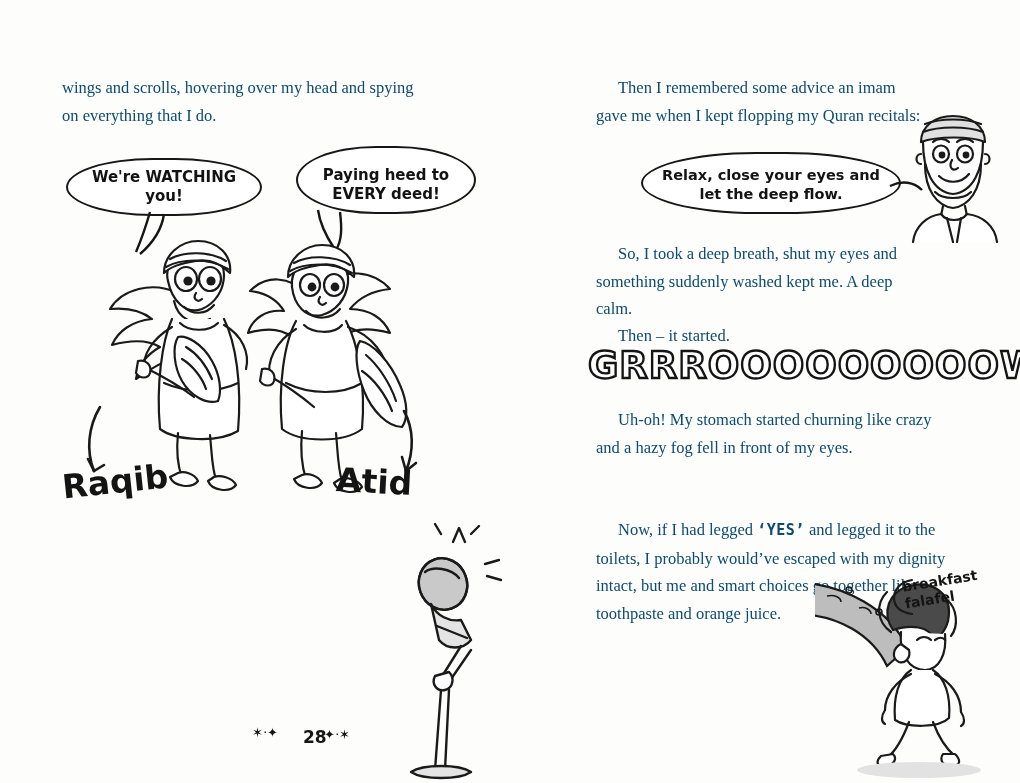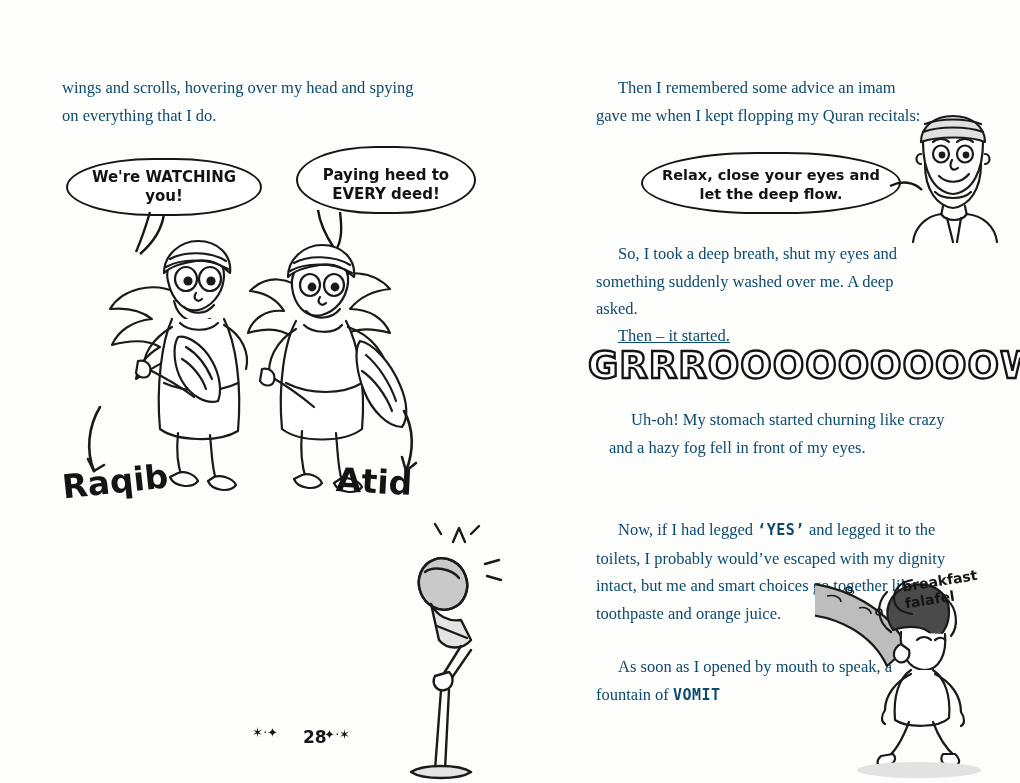--- a/index.html
+++ b/index.html
@@ -43,23 +43,23 @@
     letter-spacing: 0.5px;
   }
 
   
   #left-para-1 { position: absolute; left: 0; top: 74px; width: 370px; }
   #left-para-2 { position: absolute; left: 0; top: 578px; width: 330px; }
 
   
   #right-para-1 { position: absolute; left: 14px; top: 74px; width: 330px; }
   #right-para-2 { position: absolute; left: 14px; top: 240px; width: 330px; }
-  #right-para-3 { position: absolute; left: 14px; top: 322px; width: 330px; text-decoration: underline; }
+  #right-para-3 { position: absolute; left: 14px; top: 322px; width: 330px; }
   #right-grrr   { position: absolute; left: 6px;  top: 344px; width: 400px; }
-  #right-para-4 { position: absolute; left: 14px; top: 406px; width: 340px; margin-left: 13px; }
+  #right-para-4 { position: absolute; left: 14px; top: 406px; width: 340px; }
   #right-para-5 { position: absolute; left: 14px; top: 461px; width: 340px; }
   #right-para-6 { position: absolute; left: 14px; top: 516px; width: 370px; }
   #right-para-7 { position: absolute; left: 14px; top: 653px; width: 350px; }
 
   
   .grrr {
     font-family: "DejaVu Sans", sans-serif;
     font-weight: bold;
     font-size: 37px;
     letter-spacing: 1px;
@@ -297,38 +297,35 @@
       <path d="M74,170 L70,250"></path>
 
       <path d="M36,252 C48,244 84,244 96,252 C84,260 48,260 36,252 Z" fill="#e4e4e4"></path>
     </g>
   </svg>
 
   <div class="col col-right">
 
     <p class="body indent" id="right-para-1">Then I remembered some advice an imam gave me when I kept flopping my Quran recitals:</p>
 
-    <p class="body indent" id="right-para-2">So, I took a deep breath, shut my eyes and something suddenly washed over me. A deep asked.</p>
+    <p class="body indent" id="right-para-2">So, I took a deep breath, shut my eyes and something suddenly washed kept me. A deep calm.</p>
 
     <p class="body indent" id="right-para-3">Then – it started.</p>
 
     <div id="right-grrr">
       <span class="grrr">GRRROOOOOOOOOWL!</span>
     </div>
 
     <p class="body indent" id="right-para-4">Uh-oh! My stomach started churning like crazy and a hazy fog fell in front of my eyes.</p>
 
 
     <p class="body indent" id="right-para-6">
       <span>Now, if I had legged </span><span class="caps-hand">‘YES’</span><span> and legged it to the toilets, I probably would’ve escaped with my dignity intact, but me and smart choices go together like toothpaste and orange juice.</span>
     </p>
 
-    <p class="body indent" id="right-para-7">
-      <span>As soon as I opened by mouth to speak, a fountain of </span><span class="caps-hand">VOMIT</span>
-    </p>
 
   </div>
 
   <div class="bubble" id="bubble-imam">
     <span>Relax, close your eyes and let the deep flow.</span>
   </div>
   <svg class="bubble-tail" style="left:886px; top:176px;" width="40" height="30" viewBox="0 0 40 30">
     <path d="M4,10 C16,4 28,6 36,14" fill="none" stroke="#161616" stroke-width="2.4"></path>
   </svg>
 

